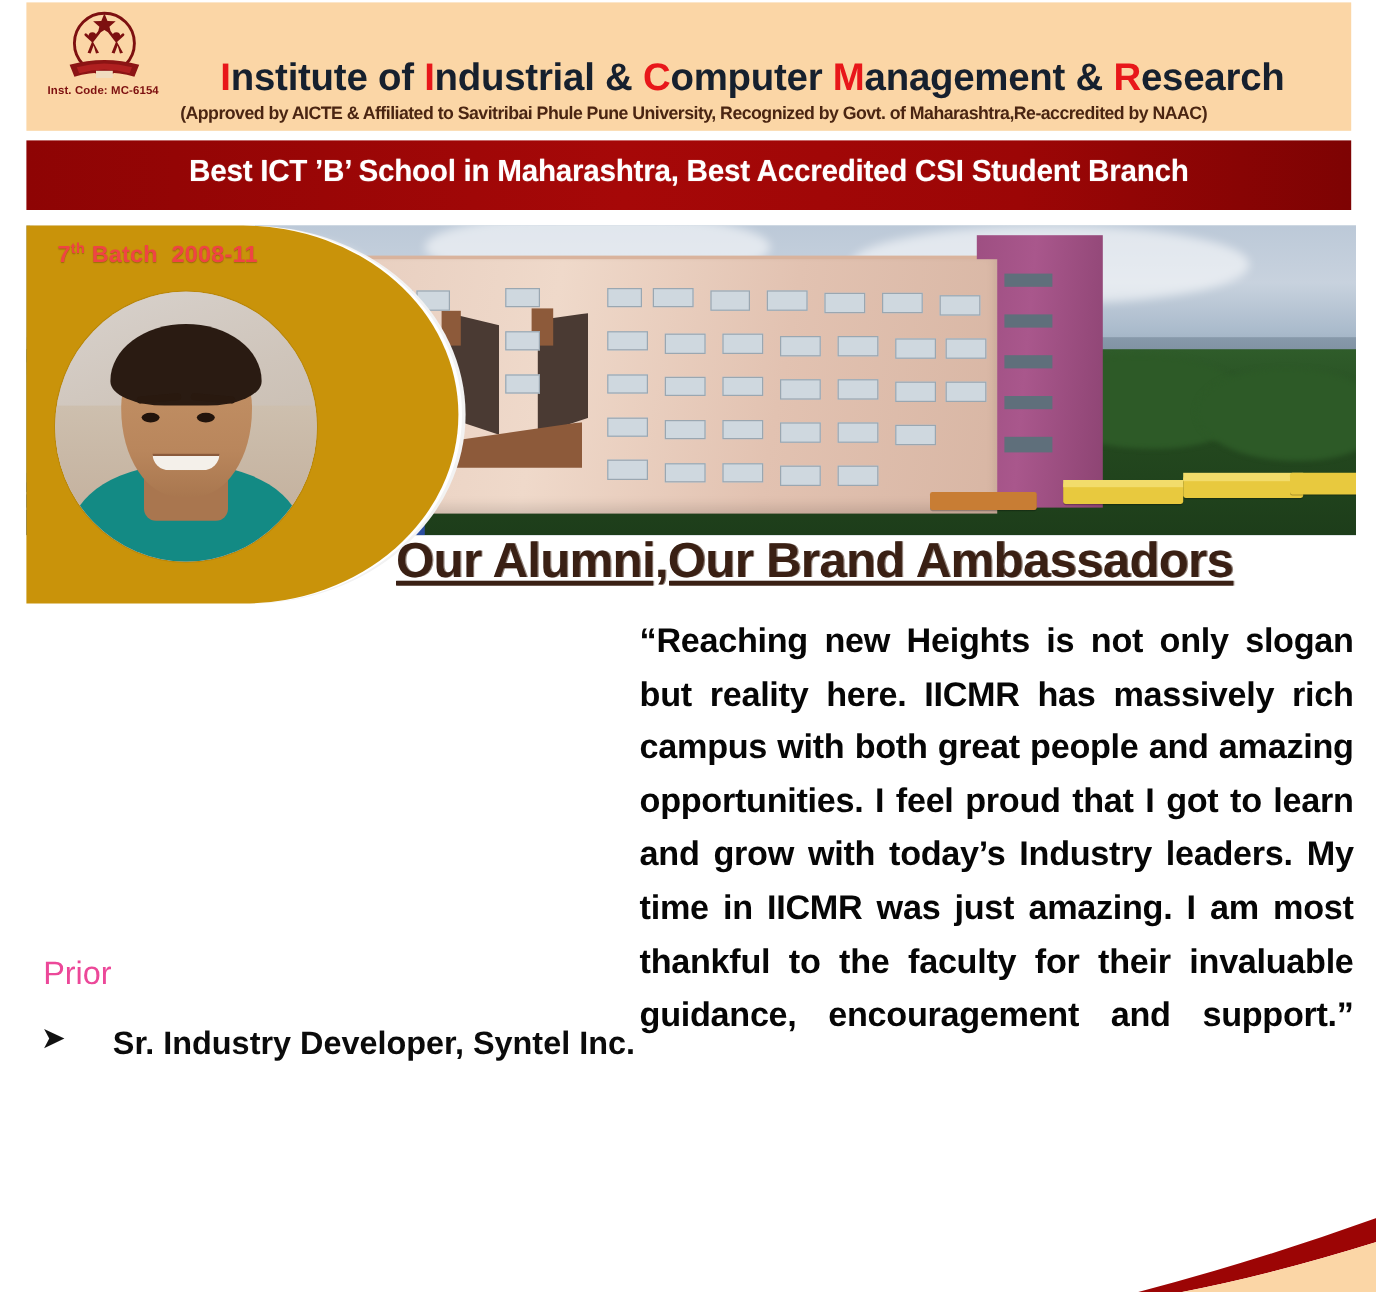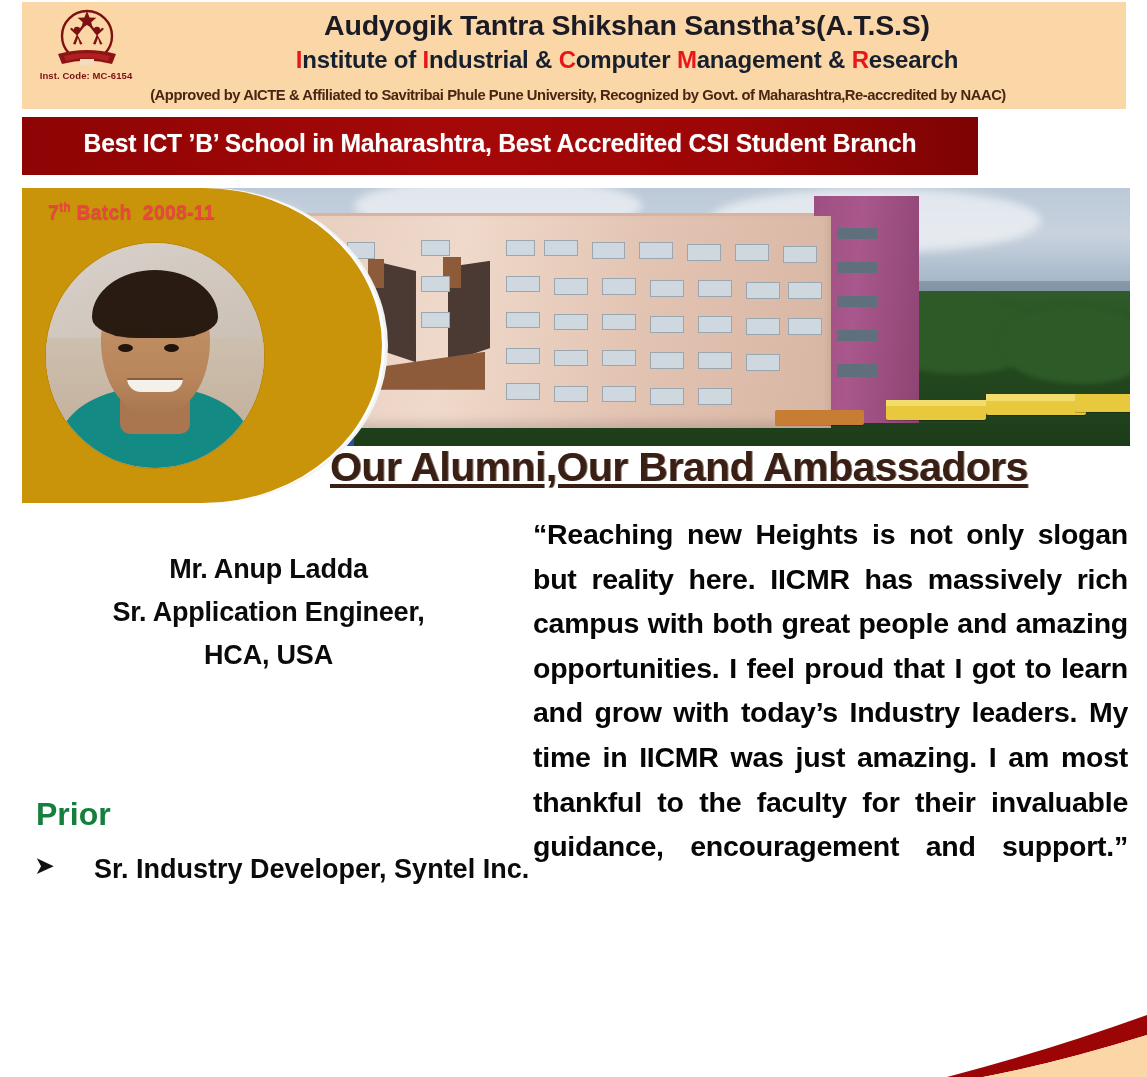--- a/index.html
+++ b/index.html
@@ -27,34 +27,34 @@
   .hdr-text{
     position:absolute;left:112px;top:0px;right:0px;height:107px;
   }
   .ttl1{
     position:absolute;left:0;right:6px;top:7px;text-align:center;
     font-size:28.5px;font-weight:bold;color:#1b1b25;
     letter-spacing:-0.2px;white-space:nowrap;
   }
   .ttl2{
     position:absolute;left:0;right:6px;top:44px;text-align:center;
-    font-size:24px;font-weight:bold;color:#16202e;
+    font-size:32px;font-weight:bold;color:#16202e;
     letter-spacing:-0.2px;white-space:nowrap;
   }
   .ttl2 .r{color:#e8171a;}
   .ttl3{
     position:absolute;left:-104px;right:0px;top:84px;text-align:center;
     font-size:15px;font-weight:bold;color:#4a2512;
     letter-spacing:-0.45px;white-space:nowrap;
     transform:scaleX(.985);transform-origin:center;
   }
 
   
   .redbar{
-    position:absolute;left:22px;top:117px;width:956px;height:58px;
+    position:absolute;left:22px;top:117px;width:1104px;height:58px;
     background:#9c0505;
     background:linear-gradient(90deg,#8e0404 0%,#a60808 45%,#9c0606 75%,#7e0303 100%);
   }
   .redbar-txt{
     position:absolute;left:0;right:0;top:12px;text-align:center;
     color:#ffffff;font-size:25.5px;font-weight:bold;letter-spacing:-0.25px;
     white-space:nowrap;transform:scaleX(.97);transform-origin:center;
     text-shadow:0 0 1px rgba(255,255,255,.4);
   }
 
@@ -155,21 +155,21 @@
   }
 
   
   .who{
     position:absolute;left:26px;top:548px;width:485px;
     text-align:center;font-size:27px;font-weight:bold;color:#0b0b0b;
     line-height:1.60;letter-spacing:-0.2px;
   }
   .prior-h{
     position:absolute;left:36px;top:796px;
-    font-size:32px;font-weight:bold;color:#15803d;
+    font-size:27px;font-weight:normal;color:#ec4899;
   }
   .prior-item{
     position:absolute;left:36px;top:848px;width:500px;
     font-size:27px;font-weight:bold;color:#0b0b0b;line-height:1.62;
     padding-left:58px;box-sizing:border-box;
   }
   .bullet{
     position:absolute;left:34px;top:853px;
     font-size:25px;color:#111;line-height:1;
   }
@@ -207,21 +207,20 @@
         <path d="M43 28 L39 38 L41.5 38.6 L44 32 L46 38.6 L48.5 38 Z" fill="#7d1010"></path>
         <path d="M43 28 L37.5 21 M43 28 L48.5 23" stroke="#7d1010" stroke-width="2.3" fill="none" stroke-linecap="round"></path>
         <path d="M4 48 Q33 40 62 48 L58 58 Q33 51 8 58 Z" fill="#8c1414"></path>
         <path d="M10 50 Q33 44 56 50 L54 55 Q33 49 12 55 Z" fill="#b02020"></path>
         <rect x="26" y="53" width="14" height="6" fill="#f0ddc0"></rect>
       </svg>
       <div class="logo-code">Inst. Code: MC-6154</div>
     </div>
 
     <div class="hdr-text">
-      <div class="ttl1">Audyogik Tantra Shikshan Sanstha’s(A.T.S.S)</div>
       <div class="ttl2"><span class="r">I</span><span>nstitute of </span><span class="r">I</span><span>ndustrial &amp; </span><span class="r">C</span><span>omputer </span><span class="r">M</span><span>anagement &amp; </span><span class="r">R</span><span>esearch</span></div>
       <div class="ttl3">(Approved by AICTE &amp; Affiliated to Savitribai Phule Pune University, Recognized by Govt. of Maharashtra,Re-accredited by NAAC)</div>
     </div>
   </div>
 
   <div class="redbar">
     <div class="redbar-txt">Best ICT ’B’ School in Maharashtra, Best Accredited CSI Student Branch</div>
   </div>
 
   <div class="photo">
@@ -342,25 +341,20 @@
     <div class="av-hair"></div>
     <div class="av-brow" style="left:31%;top:38%;width:17%;transform:rotate(-5deg);"></div>
     <div class="av-brow" style="left:52%;top:38%;width:17%;transform:rotate(5deg);"></div>
     <div class="av-eye" style="left:33%;top:45%;"></div>
     <div class="av-eye" style="left:54%;top:45%;"></div>
     <div class="av-mouth"></div>
   </div>
 
   <div class="alumni">Our Alumni,Our Brand Ambassadors</div>
 
-  <div class="who">
-    <div>Mr. Anup Ladda</div>
-    <div>Sr. Application Engineer,</div>
-    <div>HCA, USA</div>
-  </div>
 
   <div class="prior-h">Prior</div>
   <div class="bullet">➤</div>
   <div class="prior-item">Sr. Industry Developer, Syntel Inc.</div>
 
   <div class="quote">“Reaching new Heights is not only slogan but reality here. IICMR has massively rich campus with both great people and amazing opportunities. I feel proud that I got to learn and grow with today’s Industry leaders. My time in IICMR was just amazing. I am most thankful to the faculty for their invaluable guidance, encouragement and support.”</div>
 
   <div class="swoosh">
     <svg width="210" height="70" viewBox="0 0 210 70">
       <path d="M10 70 Q110 44 210 8 L210 28 Q120 56 46 70 Z" fill="#9c0505"></path>

